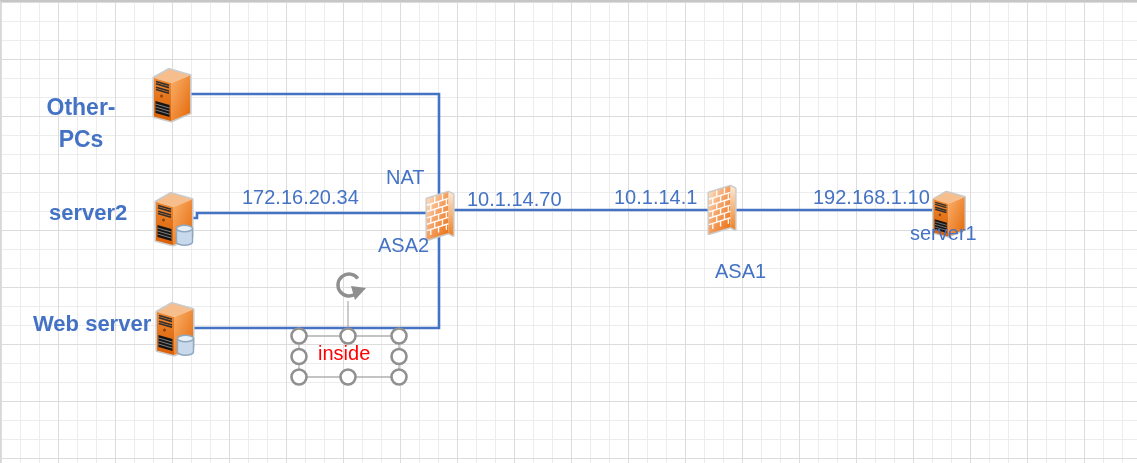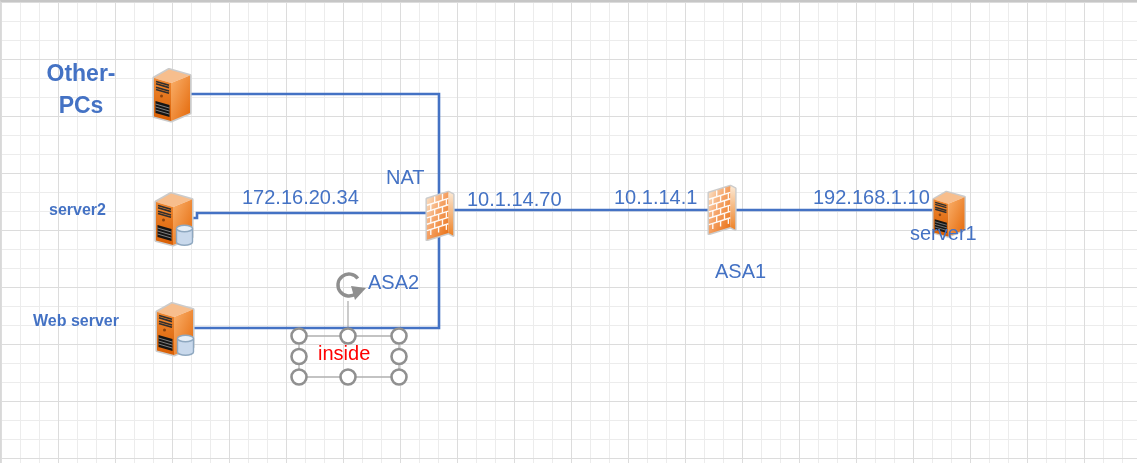--- a/index.html
+++ b/index.html
@@ -19,22 +19,22 @@
   }
   svg.layer{position:absolute;left:0;top:0;}
   .lbl{
     position:absolute;
     color:#4472C4;
     font-size:20px;
     line-height:1.1;
     white-space:pre-line;
     user-select:none;
   }
-  .lbl.bold{font-weight:bold;font-size:16px;}
-  .lbl.big{font-weight:bold;font-size:23px;line-height:32px;text-align:center;}
+  .lbl.bold{font-weight:bold;font-size:22px;}
+  .lbl.big{font-weight:bold;font-size:23px;line-height:32px;text-align:center;margin-top:34px;}
   .lbl.red{color:#FF0000;}
 </style>
 </head>
 <body>
 
 <div class="canvas">
 
   <svg class="layer" width="1136" height="461" viewBox="0 0 1136 461">
     <defs>
       <linearGradient id="gFwFront" x1="0" y1="0" x2="1" y2="1">
@@ -160,21 +160,21 @@
 
   <div class="lbl big" style="left:27px;top:55px;width:106px;">Other-
 PCs</div>
 
   <div class="lbl bold" style="left:48px;top:199px;">server2</div>
   <div class="lbl" style="left:203px;top:184px;margin-left:38px;">172.16.20.34</div>
 
   <div class="lbl bold" style="left:32px;top:310px;">Web server</div>
 
   <div class="lbl" style="left:385px;top:164px;">NAT</div>
-  <div class="lbl" style="left:367px;top:232px;margin-top:37px;">ASA2</div>
+  <div class="lbl" style="left:377px;top:232px;">ASA2</div>
   <div class="lbl" style="left:466px;top:186px;">10.1.14.70</div>
 
   <div class="lbl" style="left:613px;top:184px;">10.1.14.1</div>
   <div class="lbl" style="left:714px;top:258px;">ASA1</div>
   <div class="lbl" style="left:812px;top:184px;">192.168.1.10</div>
 
   <div class="lbl" style="left:909px;top:220px;">server1</div>
 
   <div class="lbl red" style="left:317px;top:340px;">inside</div>
 </div>

